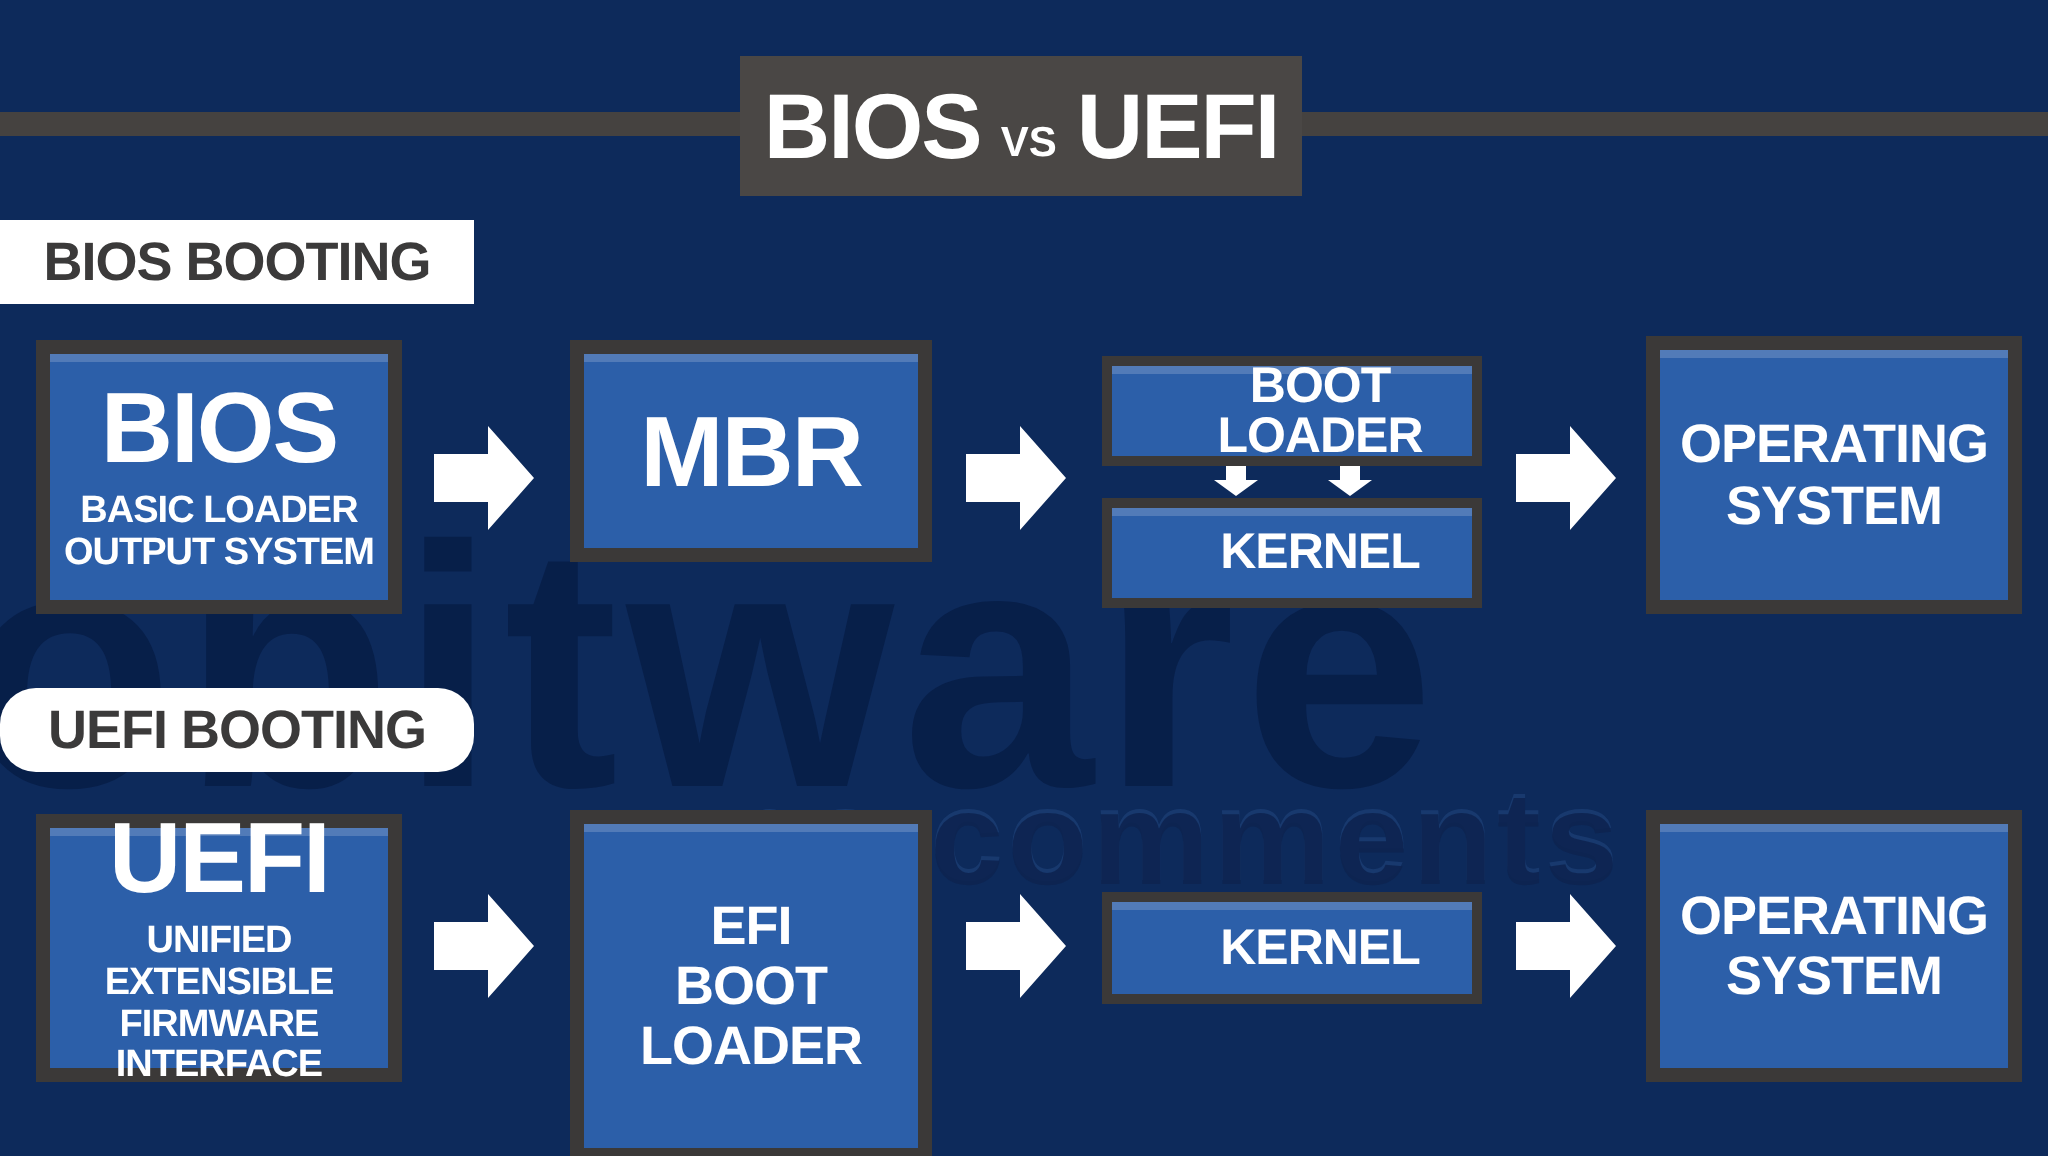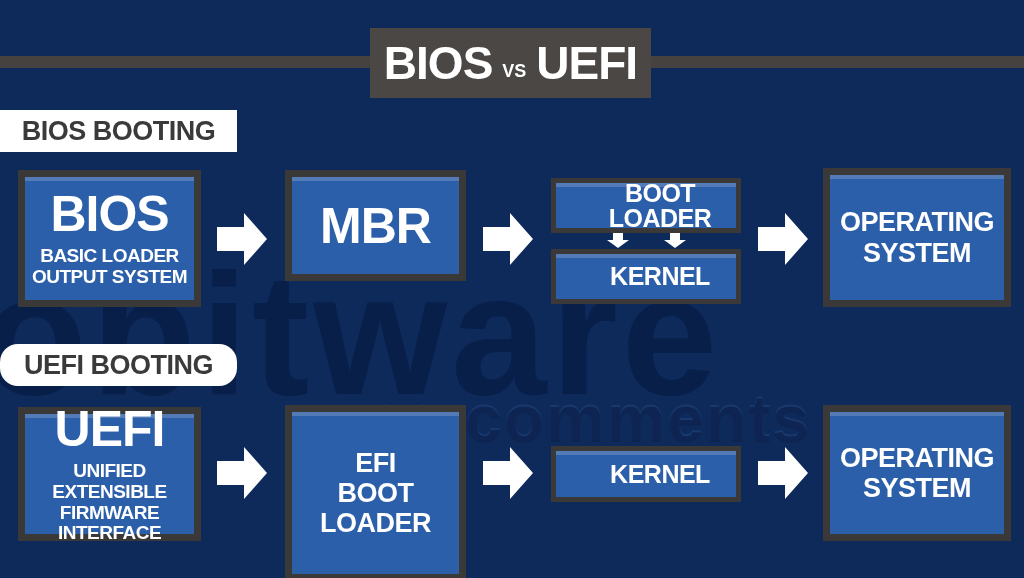--- a/index.html
+++ b/index.html
@@ -23,21 +23,21 @@
     white-space:nowrap; user-select:none;
   }
   
   .stripe{position:absolute; left:0; top:56px; width:1024px; height:12px; background:#454240;}
   .title-box{
     position:absolute; left:370px; top:28px; width:281px; height:70px;
     background:#4a4745; color:#ffffff;
     display:flex; align-items:center; justify-content:center; gap:10px;
   }
   .title-main{font-size:46px; font-weight:800; letter-spacing:-1px; line-height:1;}
-  .title-vs{font-size:18px; font-weight:800; margin-top:16px; line-height:1;}
+  .title-vs{font-size:21px; font-weight:800; margin-top:16px; line-height:1;}
   
   .section-label{
     position:absolute; left:0; width:237px; height:42px; background:#ffffff;
     color:#3b3a3a; font-size:27px; font-weight:800; letter-spacing:-0.5px;
     display:flex; align-items:center; justify-content:center;
   }
   .label-bios{top:110px;}
   .label-uefi{top:344px;border-radius:18px;}
   
   .node{

